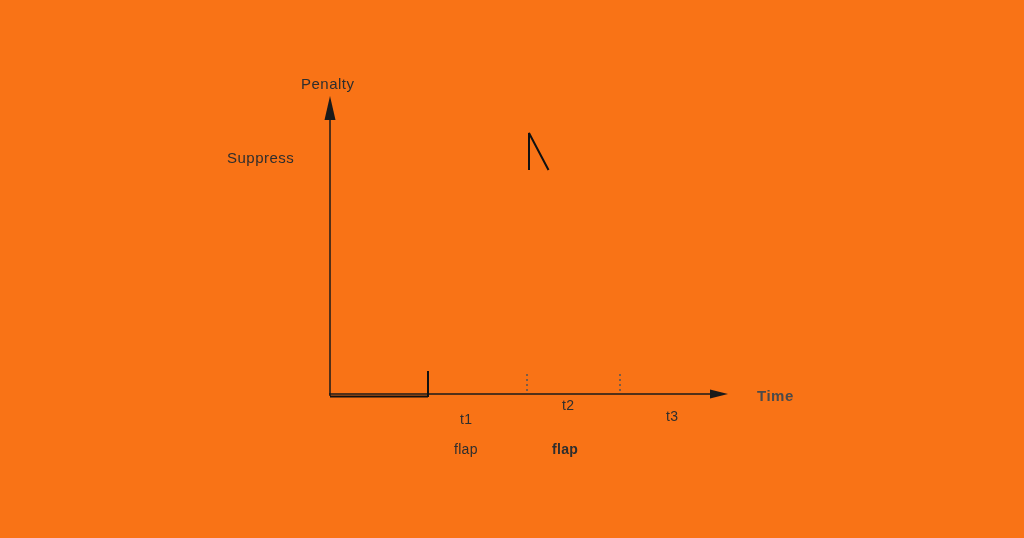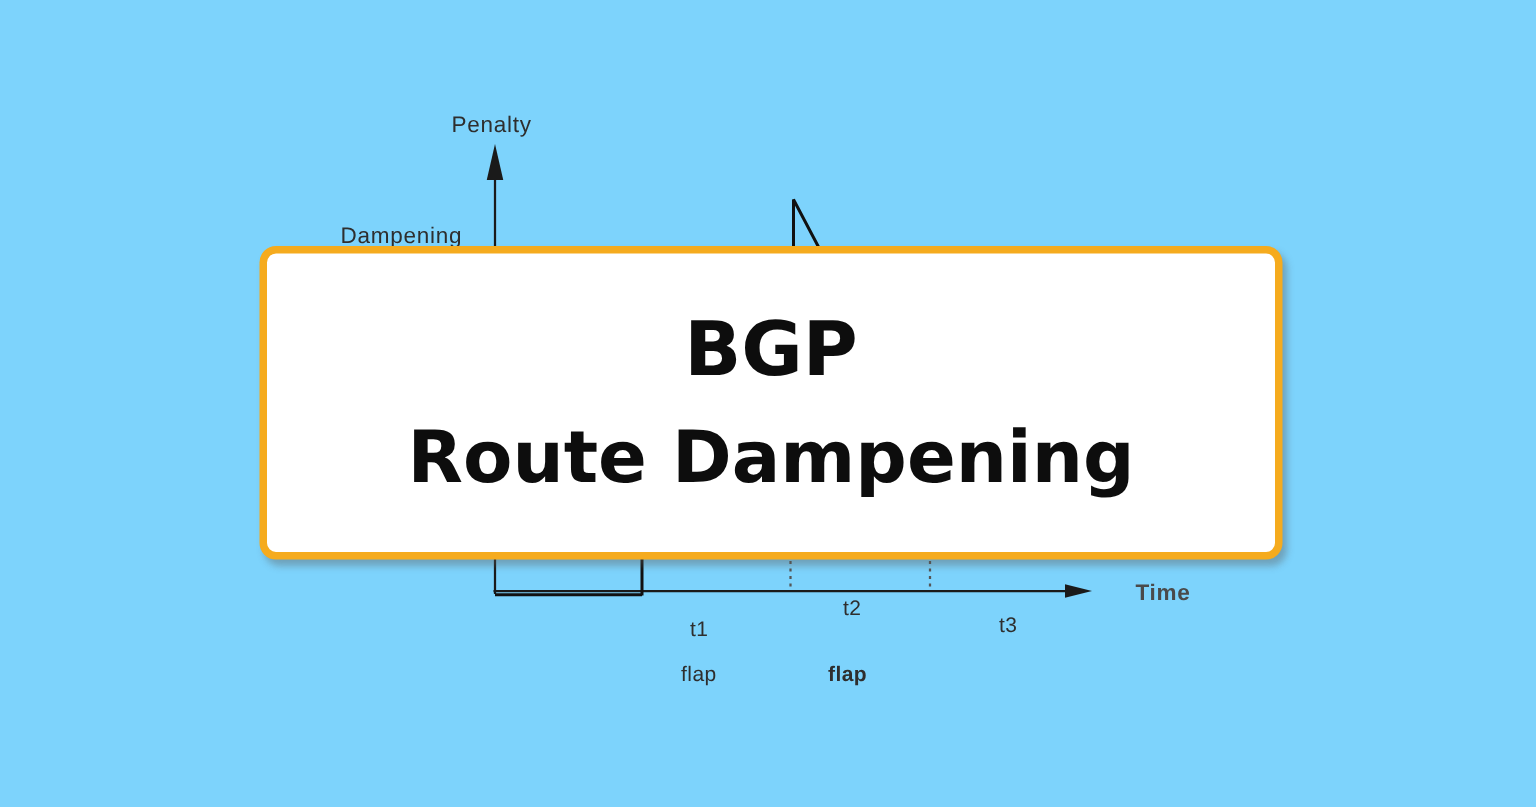--- a/index.html
+++ b/index.html
@@ -5,21 +5,21 @@
   html, body {
     margin: 0;
     padding: 0;
     background: #ffffff;
     font-family: "Liberation Sans", sans-serif;
   }
   #stage {
     position: relative;
     width: 1024px;
     height: 538px;
-    background: #7dd3fc;
+    background: #f97316;
     overflow: hidden;
   }
   #diagram-svg {
     position: absolute;
     left: 0;
     top: 0;
     z-index: 1;
   }
   .dlabel {
     position: absolute;
@@ -87,28 +87,24 @@
     <line x1="330" y1="396.5" x2="428" y2="396.5" stroke-width="2" stroke="#111111"></line>
     <line x1="428" y1="371" x2="428" y2="397" stroke-width="2" stroke="#111111"></line>
 
     <path d="M529 170 L529 133 L548.5 170" fill="none" stroke-width="2" stroke="#111111"></path>
 
     <line x1="527" y1="374" x2="527" y2="394" stroke-width="1.5" stroke-dasharray="2,3" stroke="#555555"></line>
     <line x1="620" y1="374" x2="620" y2="394" stroke-width="1.5" stroke-dasharray="2,3" stroke="#555555"></line>
   </svg>
 
   <div id="penalty-label" class="dlabel" data-bind="diagram.y_axis_label">Penalty</div>
-  <div id="suppress-label" class="dlabel" data-bind="diagram.threshold_label">Dampening</div>
+  <div id="suppress-label" class="dlabel" data-bind="diagram.threshold_label">Suppress</div>
   <div id="time-label" class="dlabel" data-bind="diagram.x_axis_label">Time</div>
 
   <div id="t1-label" class="dlabel small" data-bind="diagram.time_markers.t1">t1</div>
   <div id="t2-label" class="dlabel small" data-bind="diagram.time_markers.t2">t2</div>
   <div id="t3-label" class="dlabel small" data-bind="diagram.time_markers.t3">t3</div>
 
   <div id="flap1-label" class="dlabel small" data-bind="diagram.event_labels.at_t1">flap</div>
   <div id="flap2-label" class="dlabel small" data-bind="diagram.event_labels.at_t2">flap</div>
 
-  <div id="title-box" data-bind-style="borderColor:title_box.border_color" style="border-color: rgb(245, 171, 30);">
-    <div id="title-line1" class="title-line" data-bind="title_box.line1">BGP</div>
-    <div id="title-line2" class="title-line" data-bind="title_box.line2">Route Dampening</div>
-  </div>
 
 </div>
 
 </body></html>

